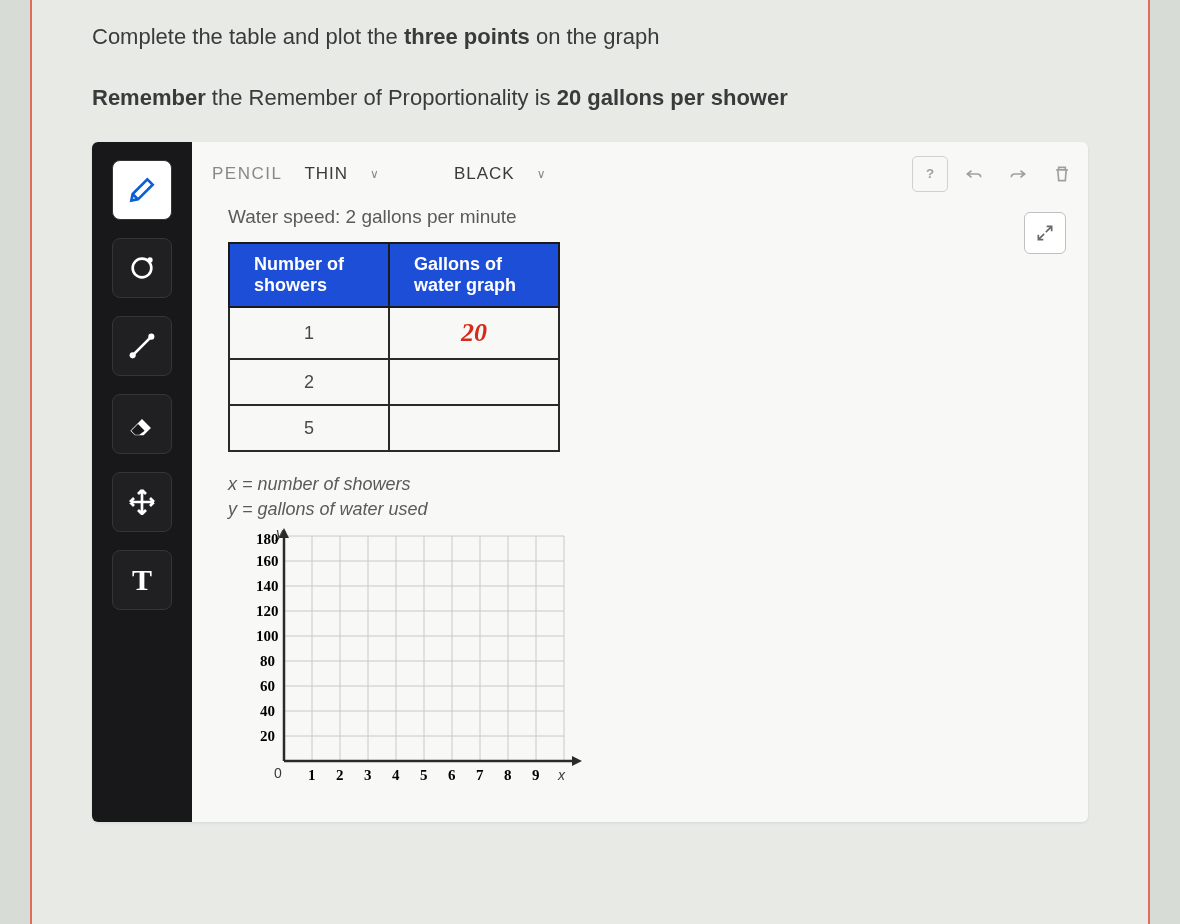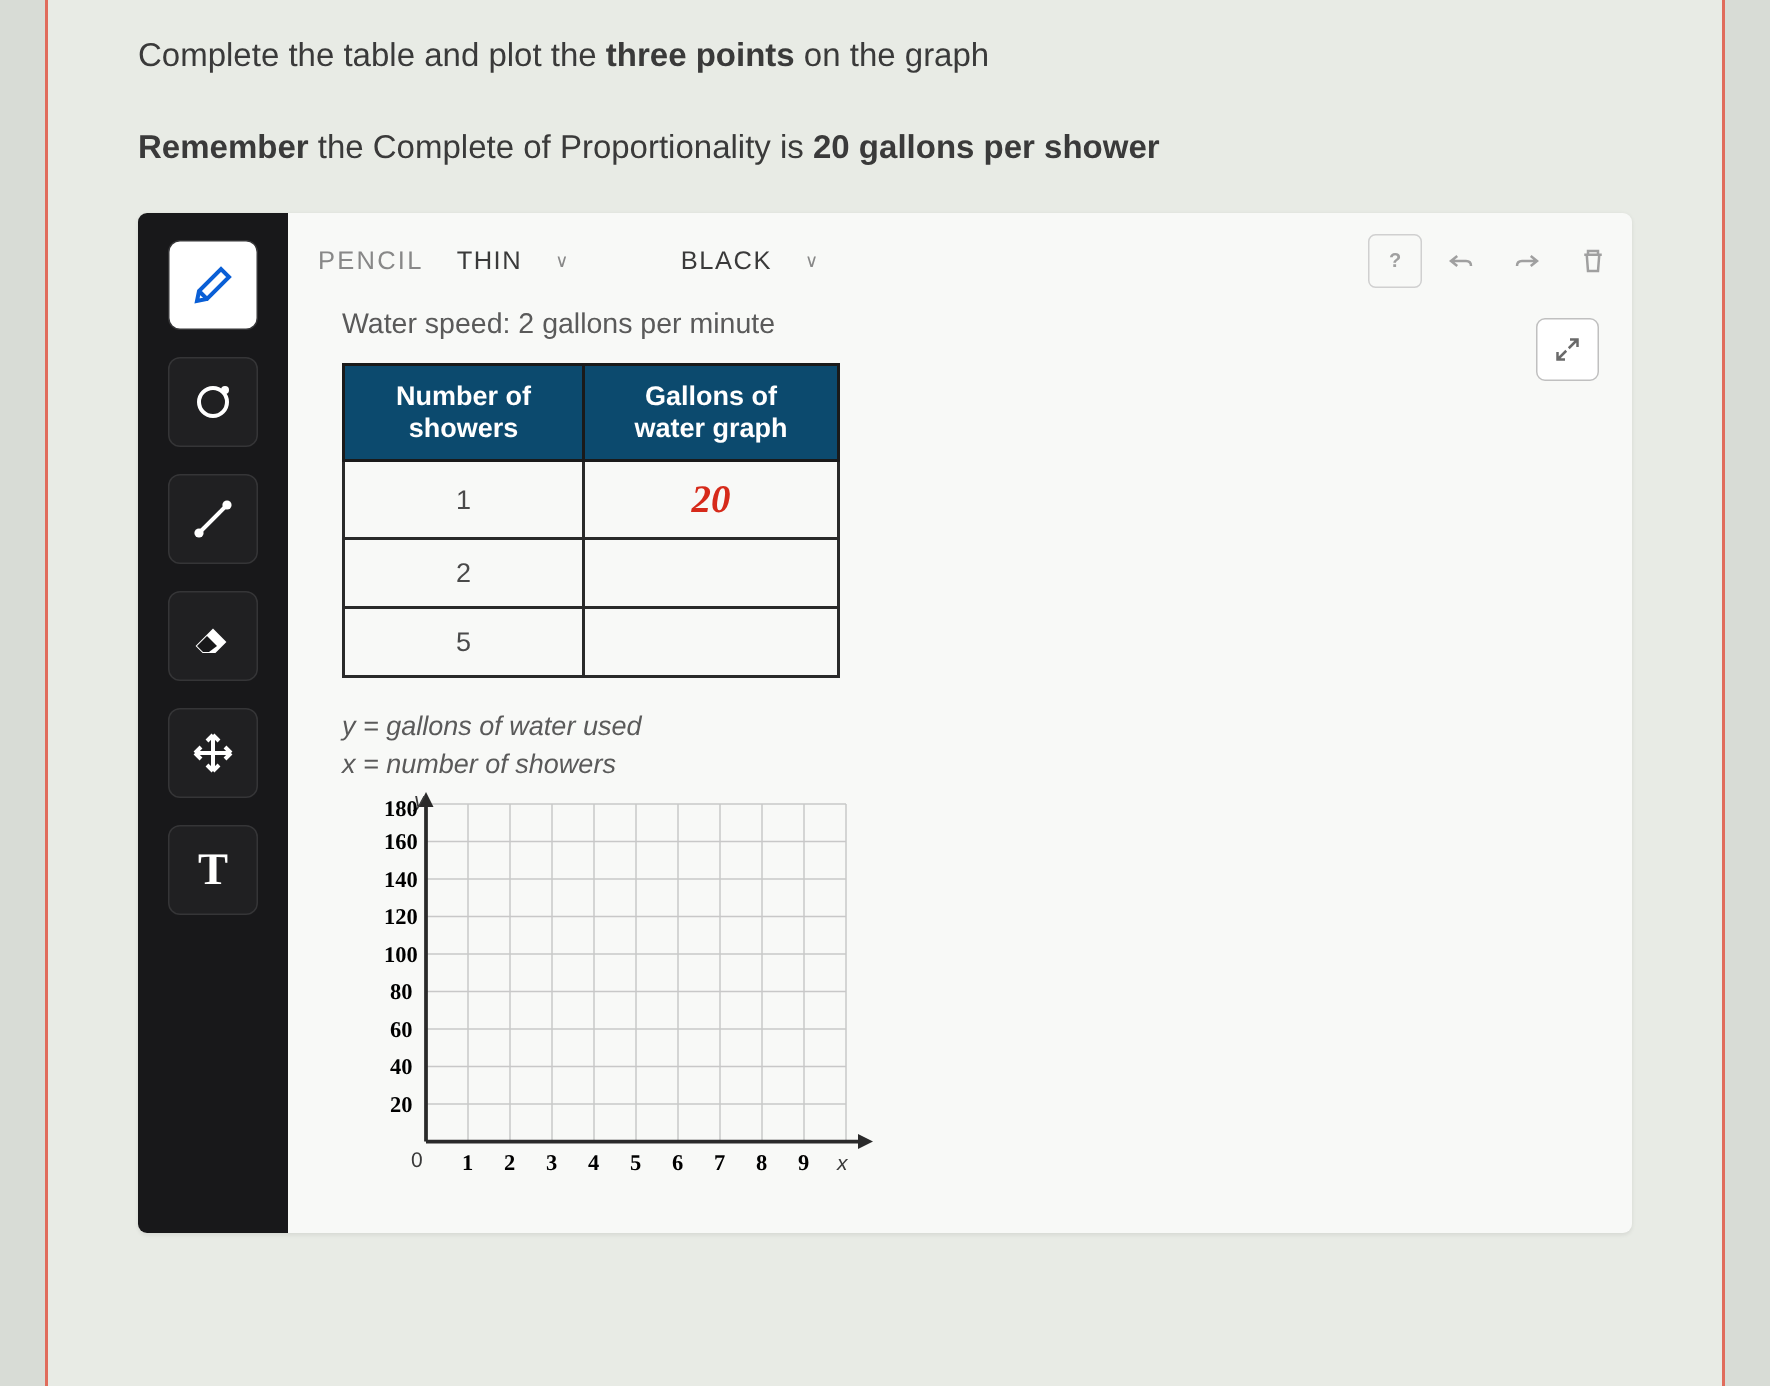--- a/index.html
+++ b/index.html
@@ -157,26 +157,26 @@
       font-size: 19px;
       margin-bottom: 4px;
       color: #5a5a5a;
     }
     .data-table {
       border-collapse: collapse;
       margin-top: 14px;
       margin-bottom: 22px;
     }
     .data-table th {
-      background: #0c4a6e;
+      background: #1d4ed8;
       color: #fff;
       padding: 10px 24px;
       font-size: 18px;
       font-weight: 700;
-      text-align: center;
+      text-align: left;
       border: 2px solid #1a1a1a;
     }
     .data-table td {
       border: 2px solid #2a2a2a;
       padding: 10px 0;
       text-align: center;
       font-size: 18px;
       color: #4a4a4a;
       background: #f8f9f7;
       height: 46px;
@@ -214,21 +214,21 @@
 </head>
 <body>
 
 <div class="page-wrapper">
 
   <div class="instructions">
     <p>
       <span>Complete the table and plot the </span><b>three points</b><span> on the graph</span>
     </p>
     <p>
-      <b>Remember</b><span> the Complete of Proportionality is </span><b>20 gallons per shower</b>
+      <b>Remember</b><span> the Remember of Proportionality is </span><b>20 gallons per shower</b>
     </p>
   </div>
 
   <div class="whiteboard">
 
     <div class="toolbox">
       <div class="tool-btn active">
         <svg viewBox="0 0 24 24">
             <path fill="none" stroke="currentColor" stroke-width="2" stroke-linecap="round" d="M4 20 L5 15 L16 4 L20 8 L9 19 L4 20 Z M5 15 L9 19"></path>
           </svg>
@@ -323,22 +323,22 @@
               <td class="col-a">2</td>
               <td class="col-b"></td>
             </tr>
             <tr>
               <td class="col-a">5</td>
               <td class="col-b"></td>
             </tr>
           </tbody>
         </table>
 
+        <div class="var-def">x = number of showers</div>
         <div class="var-def">y = gallons of water used</div>
-        <div class="var-def">x = number of showers</div>
 
         <div class="graph-area">
           <svg class="graph-svg" width="360" height="260">
 
             <g stroke="#c8c8c8" stroke-width="1">
               <line x1="46" y1="10" x2="46" y2="235"></line>
               <line x1="74" y1="10" x2="74" y2="235"></line>
               <line x1="102" y1="10" x2="102" y2="235"></line>
               <line x1="130" y1="10" x2="130" y2="235"></line>
               <line x1="158" y1="10" x2="158" y2="235"></line>

